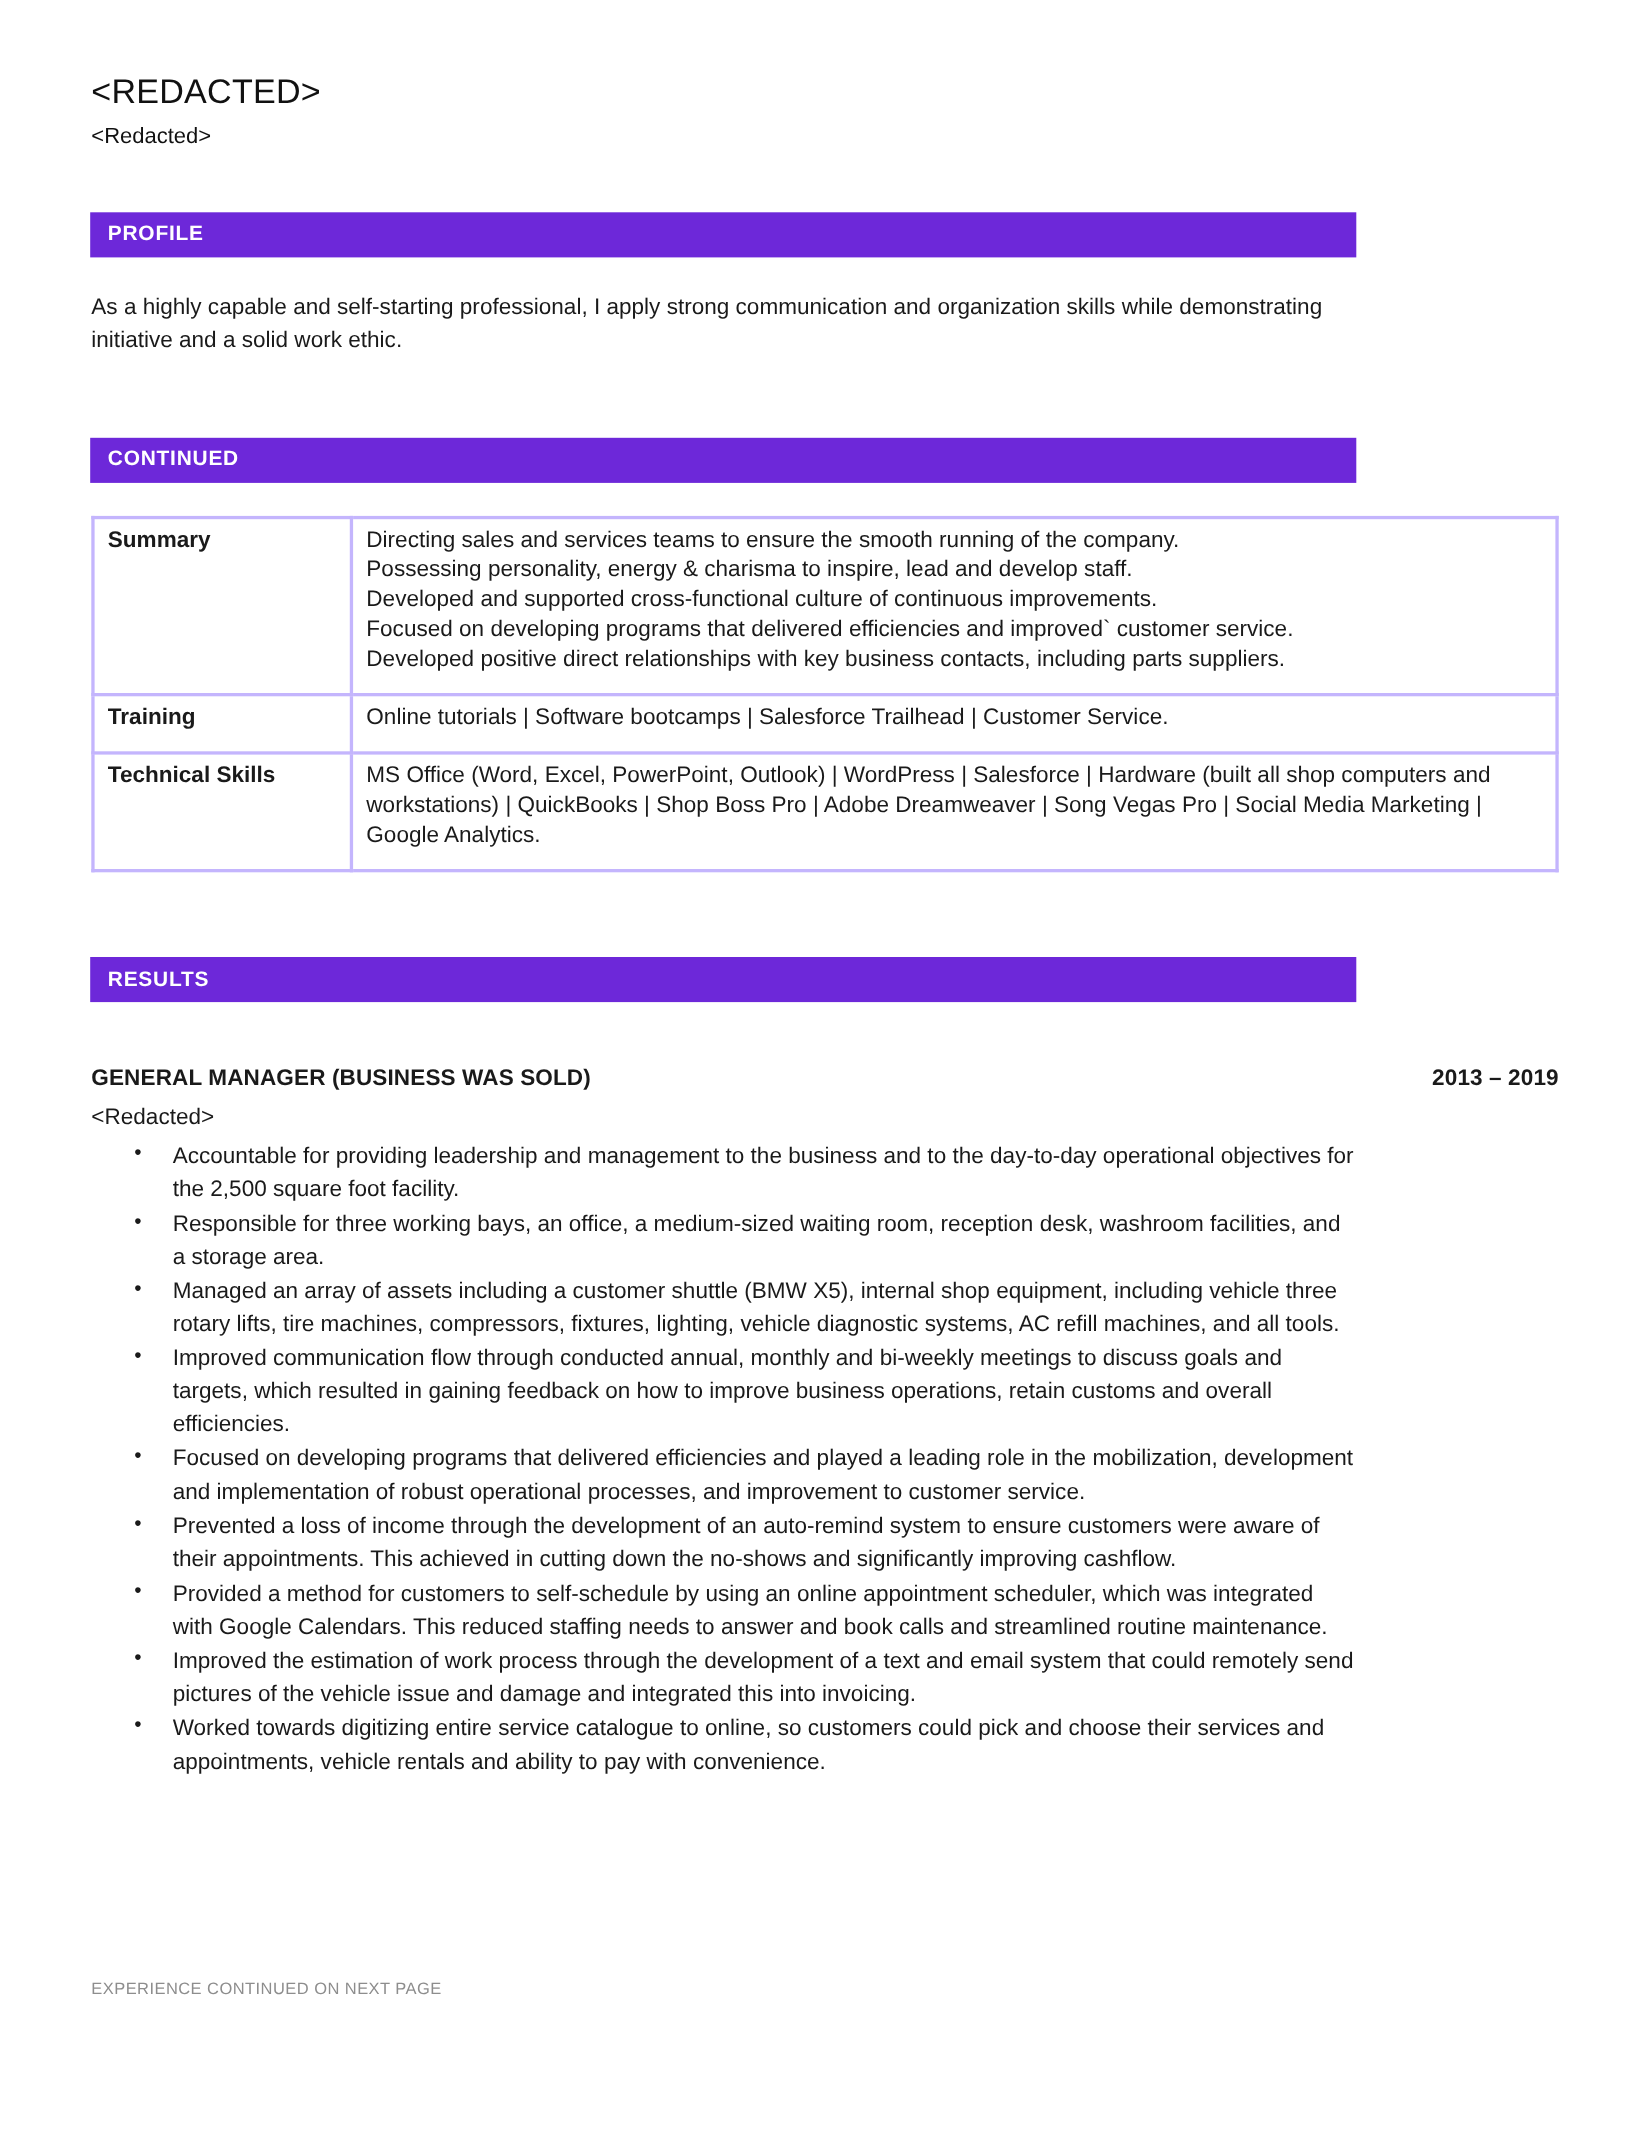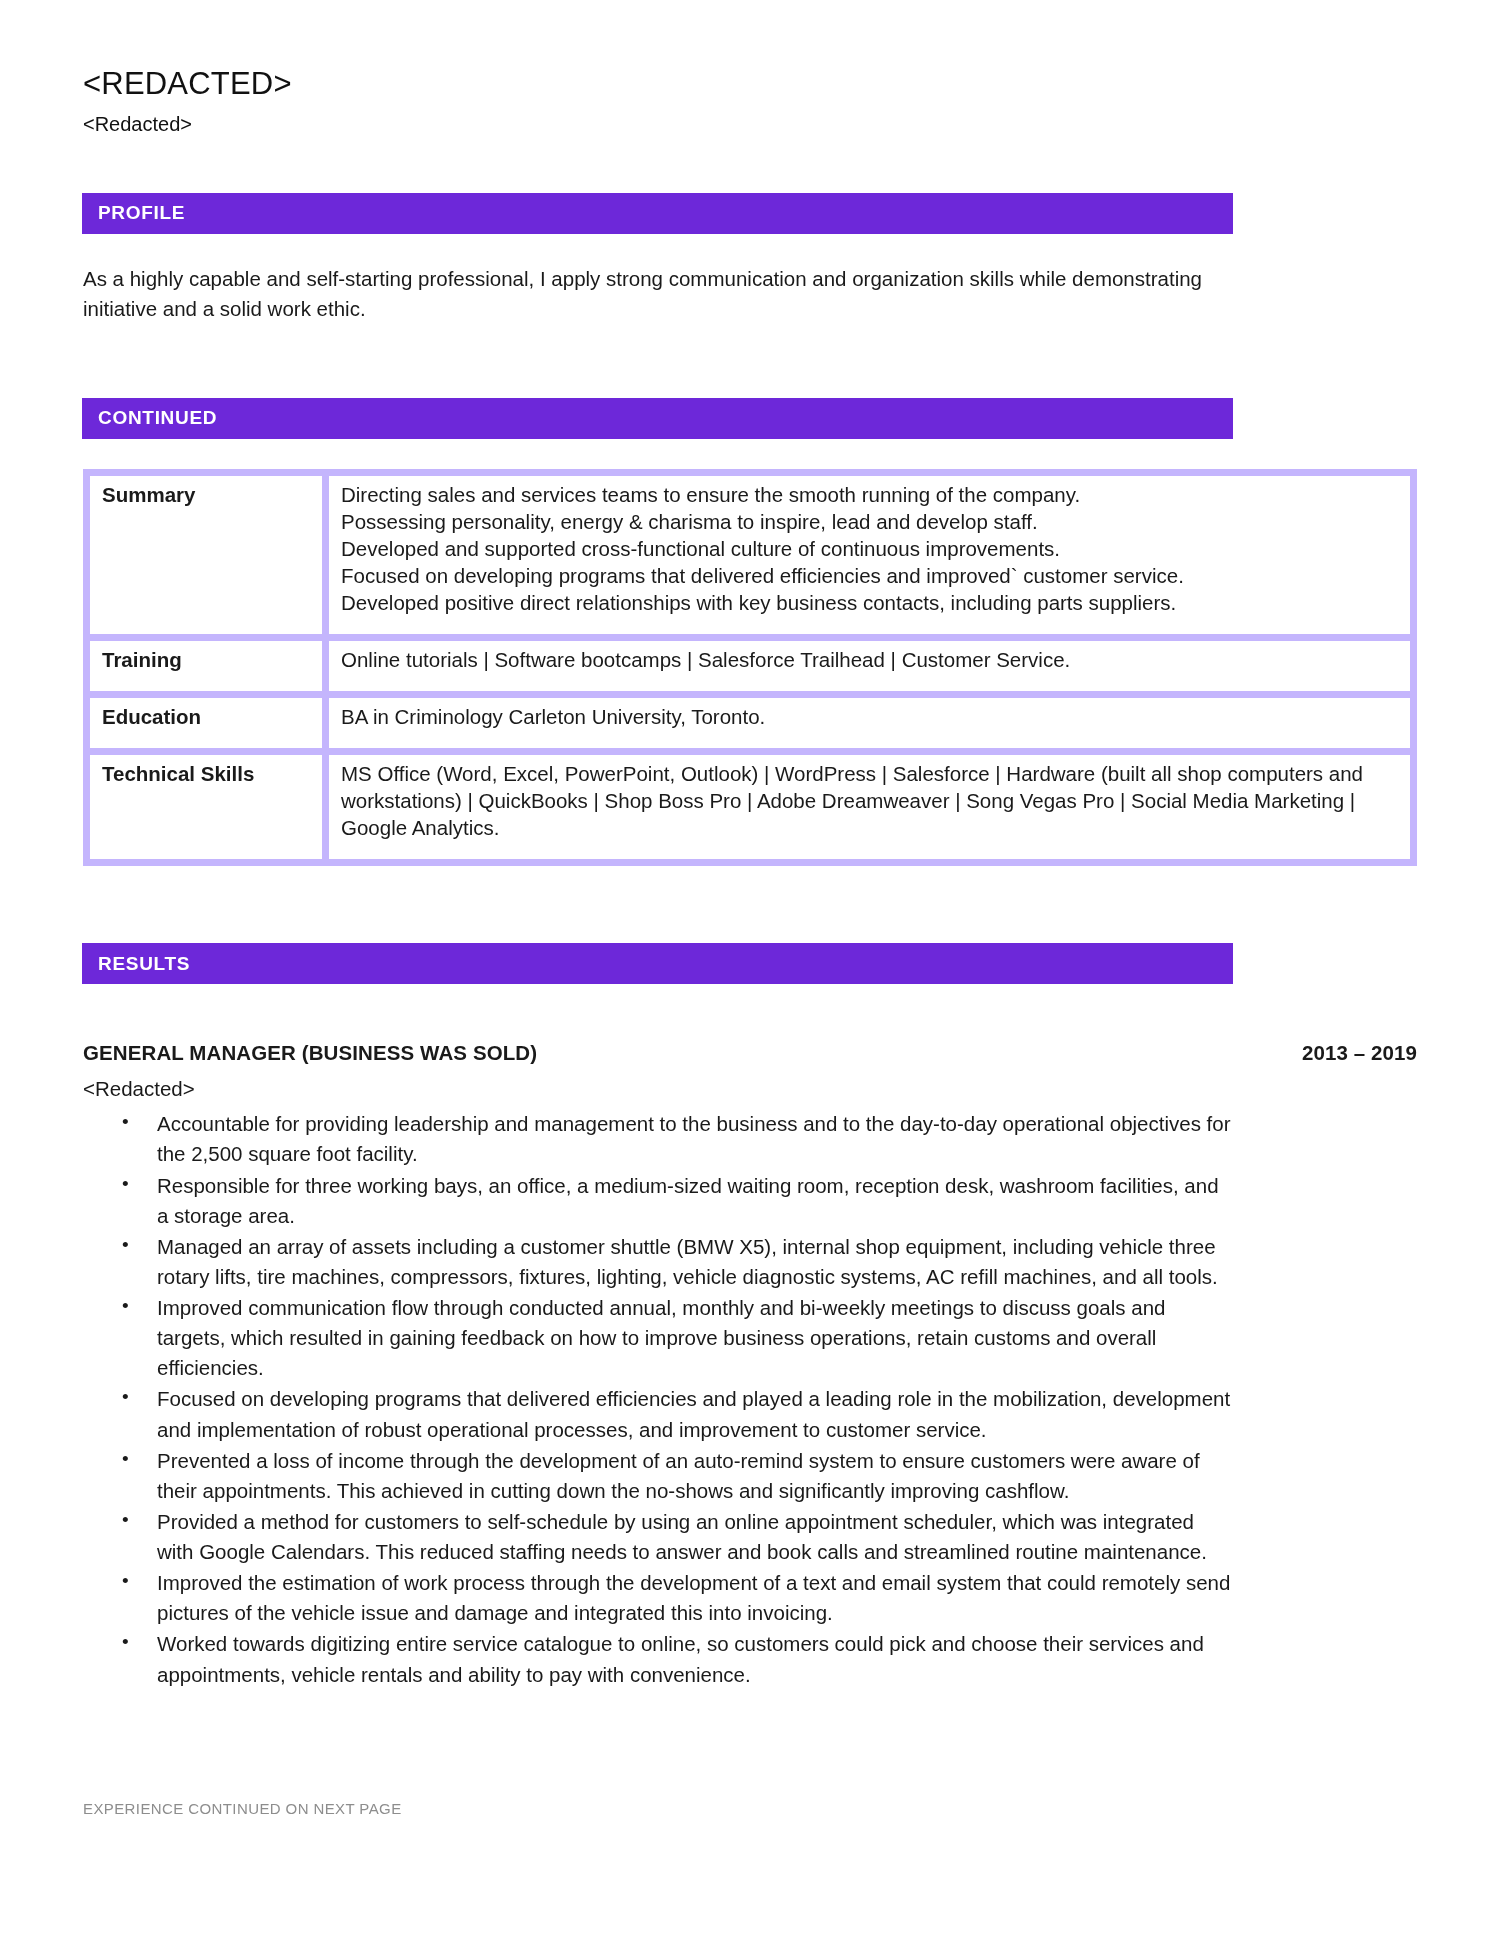--- a/index.html
+++ b/index.html
@@ -70,21 +70,21 @@
   }
 
   
   .highlights-table {
     margin-top: 30px;
     width: 1334px;
     border-collapse: collapse;
     table-layout: fixed;
   }
   .highlights-table td {
-    border: 7px solid #c4b5fd;
+    border: 3px solid #c4b5fd;
     vertical-align: top;
     padding: 5px 10px 18px 12px;
     font-size: 20.5px;
     line-height: 1.32;
   }
   .highlights-table td.label {
     width: 210px;
     font-weight: 700;
   }
   .hl-line { display: block; }
@@ -174,26 +174,20 @@
             <span class="hl-line">Developed positive direct relationships with key business contacts, including parts suppliers.</span>
           </td>
         </tr>
         <tr>
           <td class="label">Training</td>
           <td class="value">
             <span class="hl-line">Online tutorials | Software bootcamps | Salesforce Trailhead | Customer Service.</span>
           </td>
         </tr>
         <tr>
-          <td class="label">Education</td>
-          <td class="value">
-            <span class="hl-line">BA in Criminology Carleton University, Toronto.</span>
-          </td>
-        </tr>
-        <tr>
           <td class="label">Technical Skills</td>
           <td class="value">
             <span class="hl-line">MS Office (Word, Excel, PowerPoint, Outlook) | WordPress | Salesforce | Hardware (built all shop computers and workstations) | QuickBooks | Shop Boss Pro | Adobe Dreamweaver | Song Vegas Pro | Social Media Marketing | Google Analytics.</span>
           </td>
         </tr>
       </tbody>
   </table>
 
   <div class="section-bar bar-results">
     <span>RESULTS</span>

